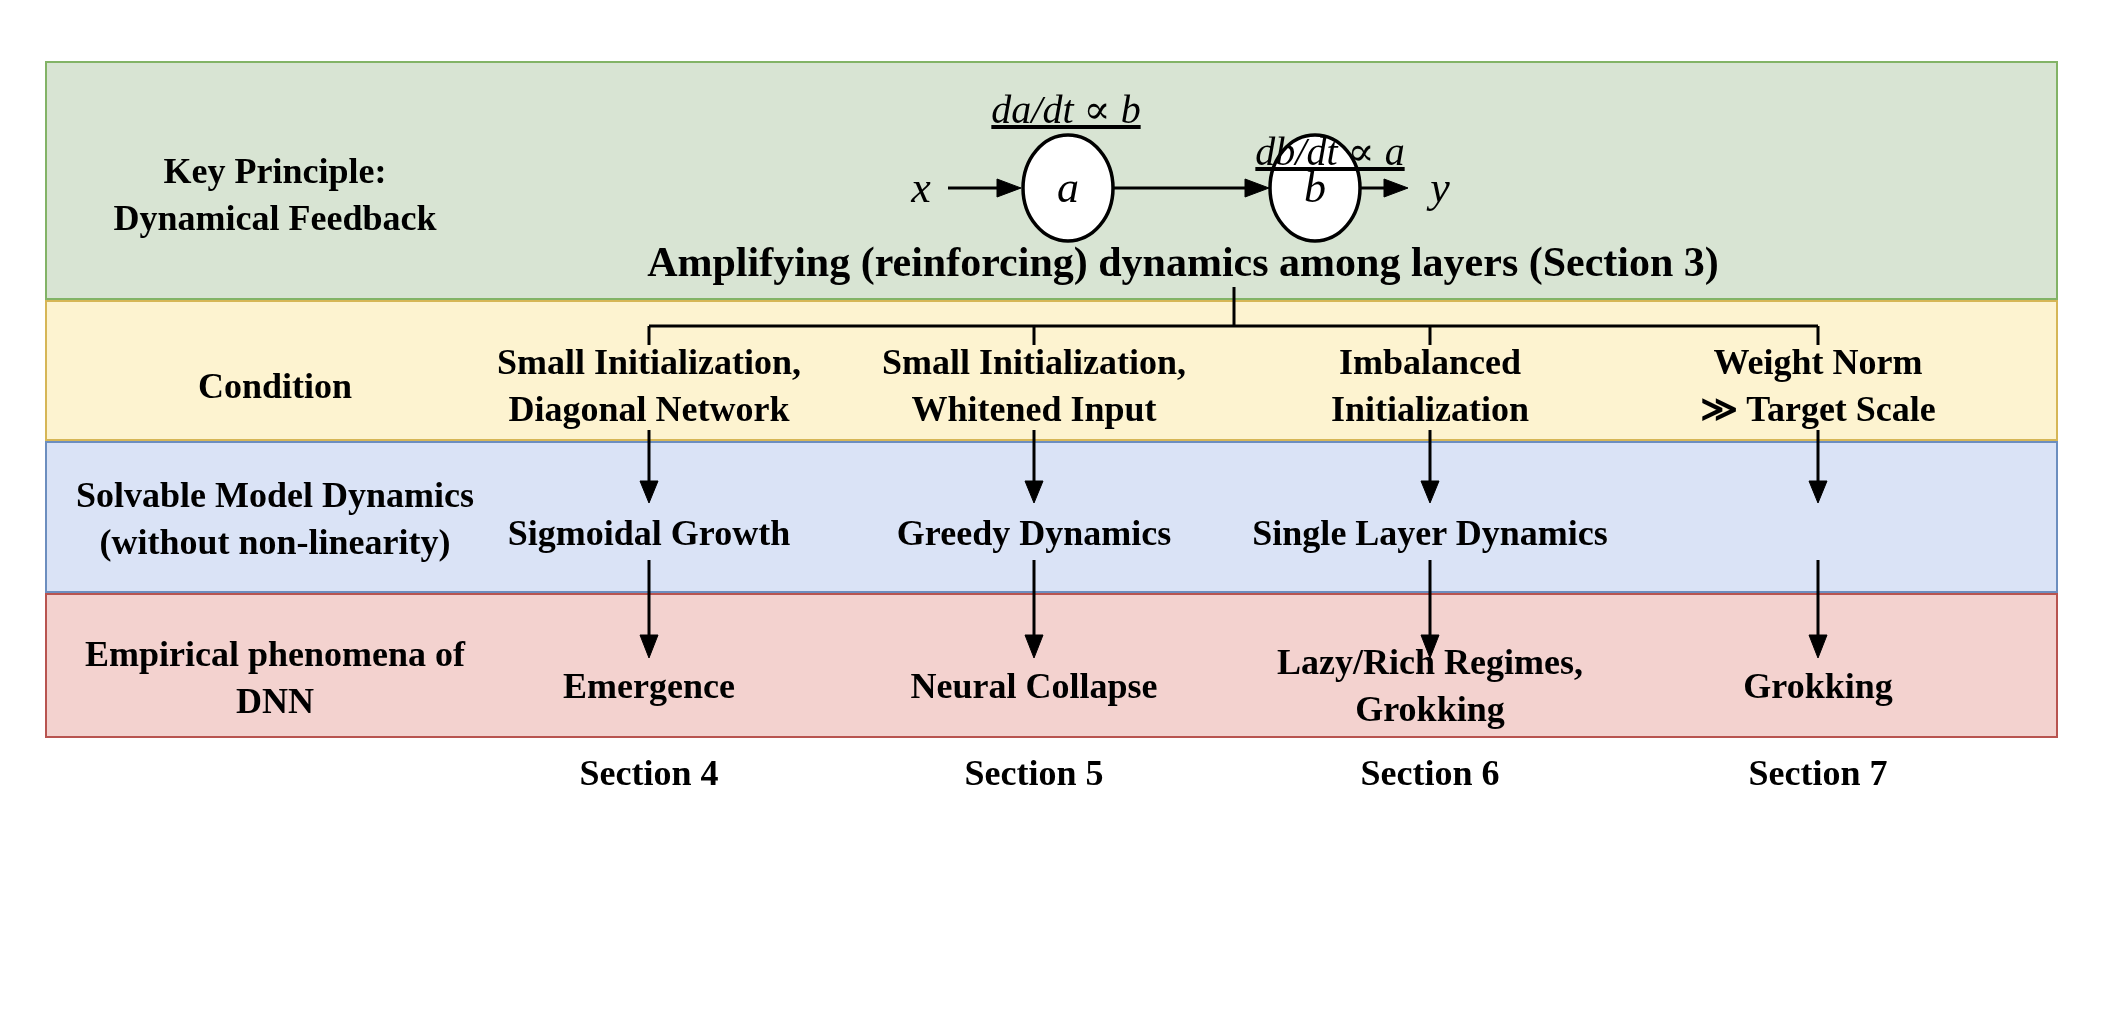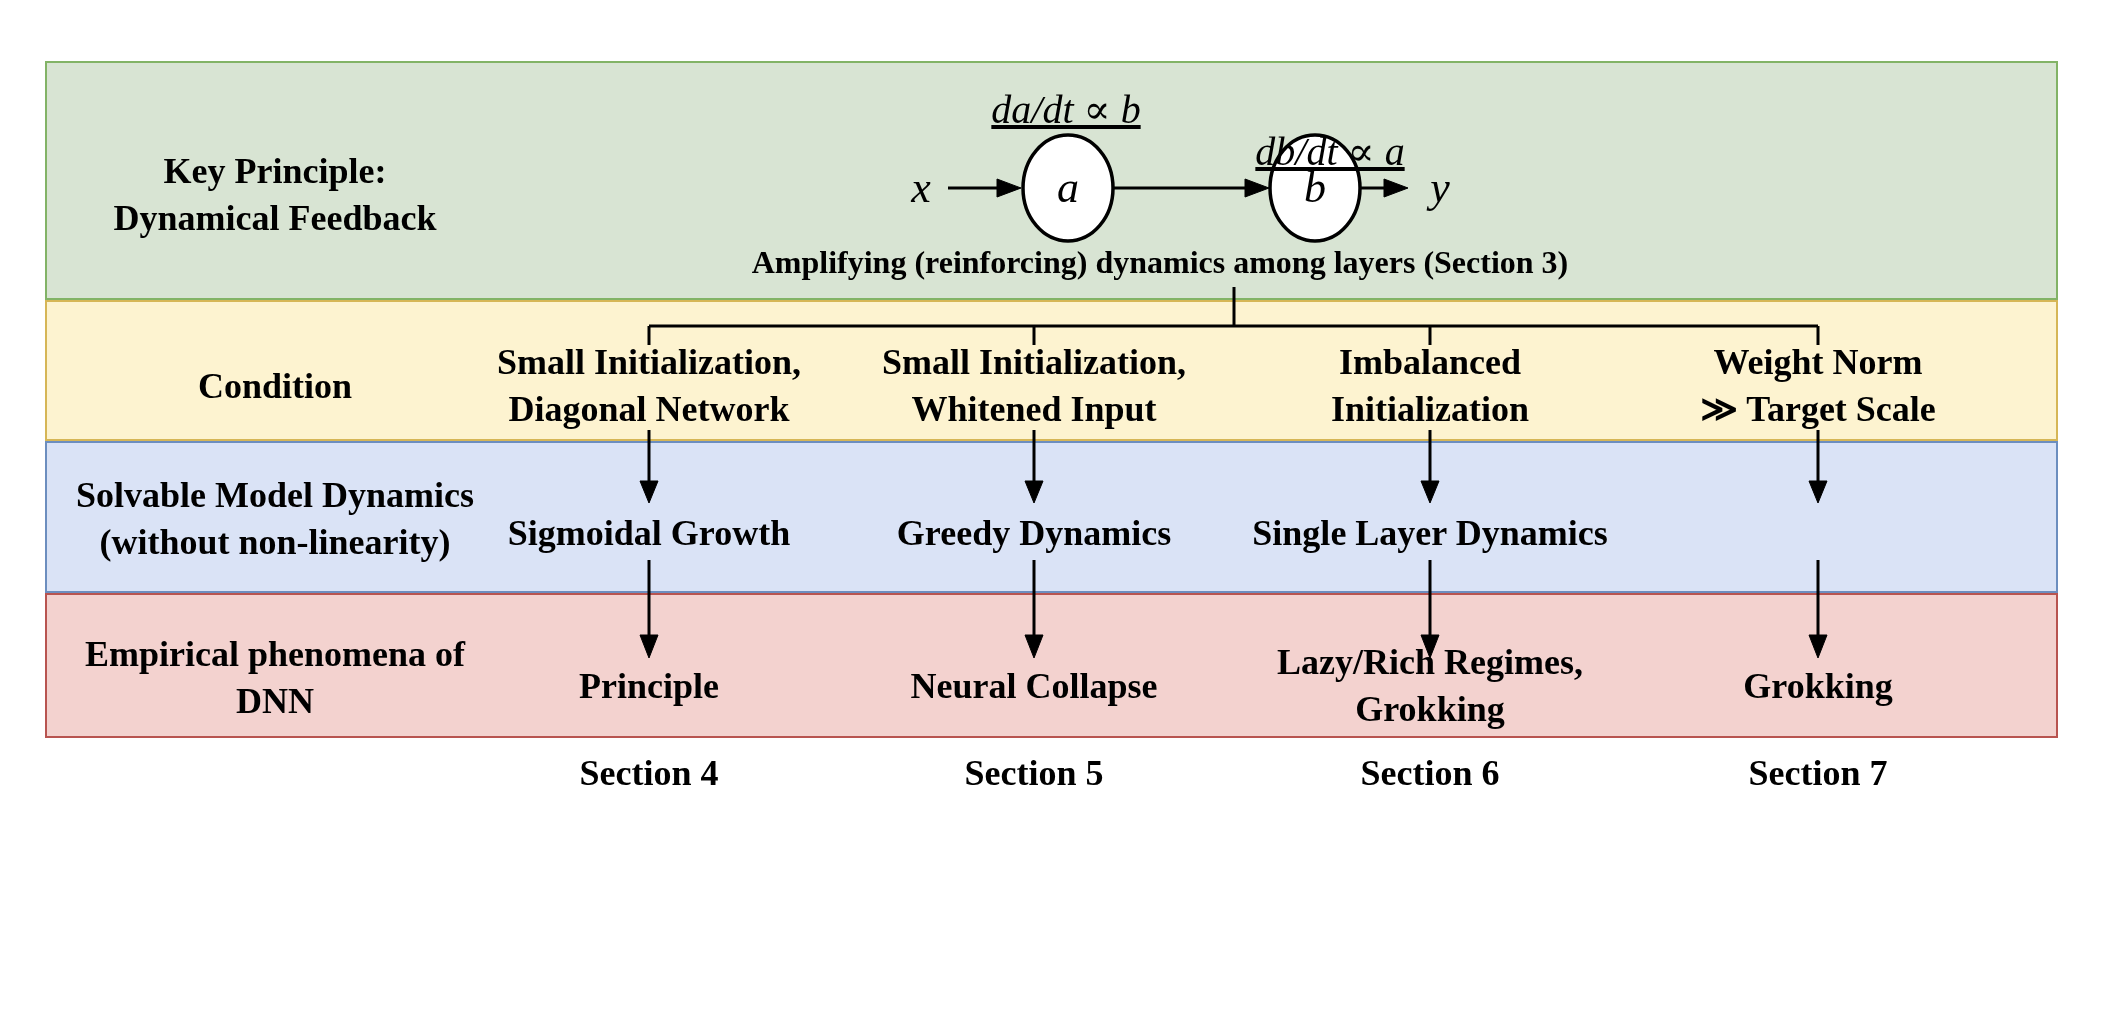--- a/index.html
+++ b/index.html
@@ -38,21 +38,21 @@
   .math{font-family:"Liberation Serif","DejaVu Serif",serif;font-style:italic;font-weight:400;}
   .formula{font-size:40px;line-height:46px;top:87px;height:46px;text-decoration:underline;}
   .f-left{left:916px;width:300px;}
   .f-right{left:1180px;width:300px;margin-top:42px;}
   .io{font-size:44px;top:162px;height:52px;line-height:52px;}
   .io-x{left:871px;width:100px;}
   .io-y{left:1390px;width:100px;}
   .node-letter{font-size:44px;top:162px;height:52px;line-height:52px;}
   .node-a{left:1018px;width:100px;}
   .node-b{left:1265px;width:100px;}
-  .caption{left:660px;width:1000px;top:241px;height:42px;font-size:32px;line-height:42px;white-space:nowrap;}
+  .caption{left:683px;width:1000px;top:241px;height:42px;font-size:42px;line-height:42px;white-space:nowrap;}
 </style>
 </head>
 <body>
 
 <div class="canvas">
 
   <div class="band band-principle"></div>
   <div class="band band-condition"></div>
   <div class="band band-dynamics"></div>
   <div class="band band-phenomena"></div>
@@ -124,21 +124,21 @@
 Whitened Input</div>
   <div class="txt c3 row-condition">Imbalanced
 Initialization</div>
   <div class="txt c4 row-condition">Weight Norm
 ≫ Target Scale</div>
 
   <div class="txt c1 row-dynamics">Sigmoidal Growth</div>
   <div class="txt c3 row-dynamics">Single Layer Dynamics</div>
   <div class="txt c2 row-dynamics">Greedy Dynamics</div>
 
-  <div class="txt c1 row-phenomena">Principle</div>
+  <div class="txt c1 row-phenomena">Emergence</div>
   <div class="txt c2 row-phenomena">Neural Collapse</div>
   <div class="txt c3 row-phenomena">Lazy/Rich Regimes,
 Grokking</div>
   <div class="txt c4 row-phenomena">Grokking</div>
 
   <div class="txt c1 row-sections">Section 4</div>
   <div class="txt c2 row-sections">Section 5</div>
   <div class="txt c3 row-sections">Section 6</div>
   <div class="txt c4 row-sections">Section 7</div>
 

